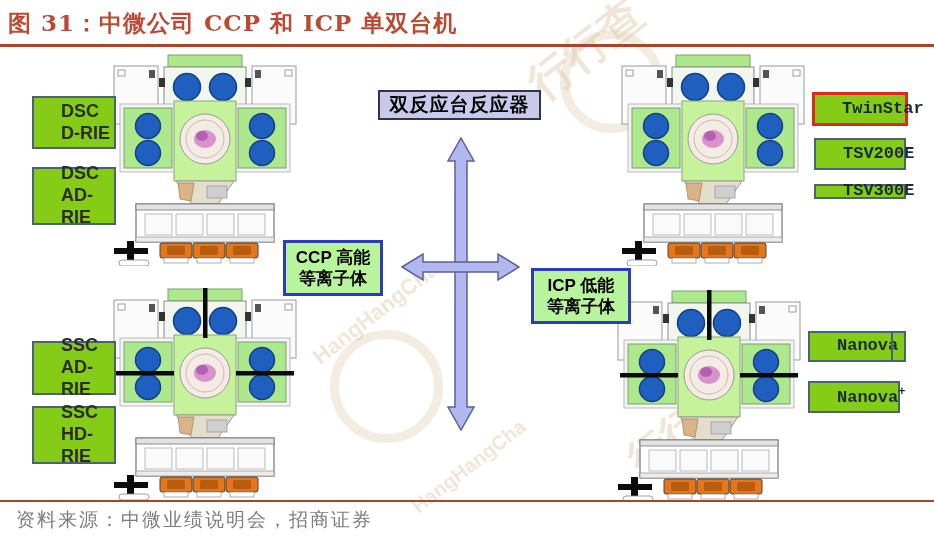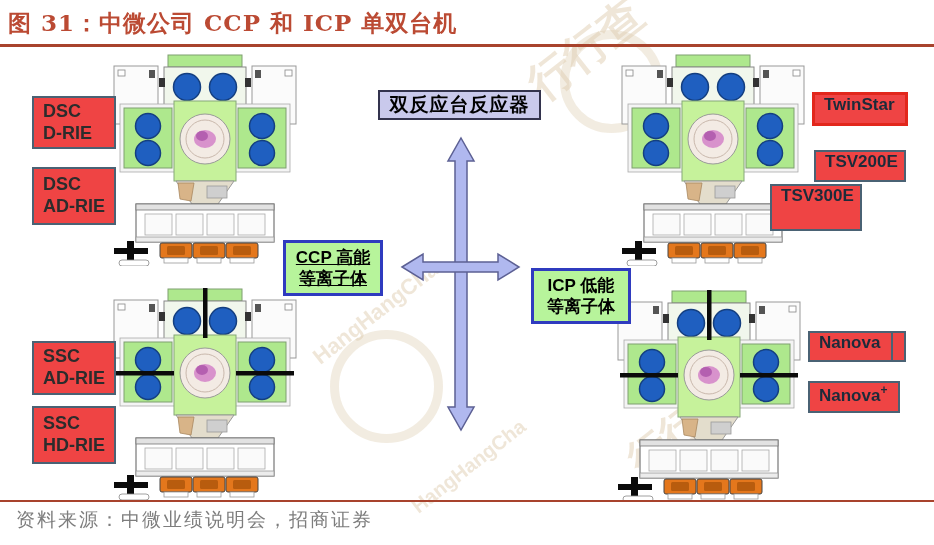--- a/index.html
+++ b/index.html
@@ -13,26 +13,26 @@
   }
   .rule{position:absolute;left:0;width:934px;background:#a8432d;}
   .rule.top{top:44px;height:3px;}
   .rule.bottom{top:500px;height:2px;}
   .source{
     position:absolute;left:16px;top:507px;font-size:19px;color:#7d7d7d;
     font-family:"DejaVu Serif","Liberation Serif",serif;letter-spacing:2px;
   }
   
   .gbox{
-    position:absolute;background:#ef4444;border:2px solid #4a6274;
+    position:absolute;background:#84cc16;border:2px solid #4a6274;
     display:flex;flex-direction:column;justify-content:center;
-    padding-left:9px;font-size:18px;font-weight:bold;color:#2c2c2c;line-height:1.22;
+    padding-left:27px;font-size:18px;font-weight:bold;color:#2c2c2c;line-height:1.22;
     box-sizing:border-box;
   }
-  .gbox.single{justify-content:flex-start;font-size:17px;color:#1c2b3a;}
+  .gbox.single{justify-content:center;font-size:17px;color:#1c2b3a;font-family:Liberation Mono, monospace;}
   .gbox.red{border:3px solid #e2271c;}
   .nv-div{position:absolute;right:11px;top:0;bottom:0;width:2px;background:#4a6274;}
   sup{font-size:12px;}
   
   .lav{
     position:absolute;left:378px;width:163px;height:30px;background:#c9c9ec;
     border:2px solid #33334d;display:flex;align-items:center;justify-content:center;
     font-size:19px;font-weight:bold;color:#000;box-sizing:border-box;letter-spacing:1px;
   }
   
@@ -169,36 +169,36 @@
     <span>SSC</span>
     <span>AD-RIE</span>
   </div>
   <div class="gbox" style="left:32px;top:406px;width:84px;height:58px;">
     <span>SSC</span>
     <span>HD-RIE</span>
   </div>
 
   <div class="lav" style="top:90px;">双反应台反应器</div>
 
-  <div class="plasma" style="left:283px;text-decoration:underline;">
+  <div class="plasma" style="left:283px;">
     <span>CCP 高能</span>
     <span>等离子体</span>
   </div>
   <div class="plasma" style="left:531px;margin-top:28px;">
     <span>ICP 低能</span>
     <span>等离子体</span>
   </div>
 
   <div class="gbox single red" style="left:812px;top:92px;width:96px;height:34px;">
     <span>TwinStar</span>
   </div>
-  <div class="gbox single" style="left:814px;top:150px;width:92px;height:32px;">
+  <div class="gbox single" style="left:814px;top:138px;width:92px;height:32px;">
     <span>TSV200E</span>
   </div>
-  <div class="gbox single" style="left:770px;top:184px;width:92px;height:47px;">
+  <div class="gbox single" style="left:814px;top:184px;width:92px;height:15px;">
     <span>TSV300E</span>
   </div>
 
   <div class="gbox single" style="left:808px;top:331px;width:98px;height:31px;">
     <span>Nanova</span>
     <i class="nv-div"></i>
   </div>
   <div class="gbox single" style="left:808px;top:381px;width:92px;height:32px;">
     <span><span>Nanova</span><sup>+</sup></span>
   </div>

